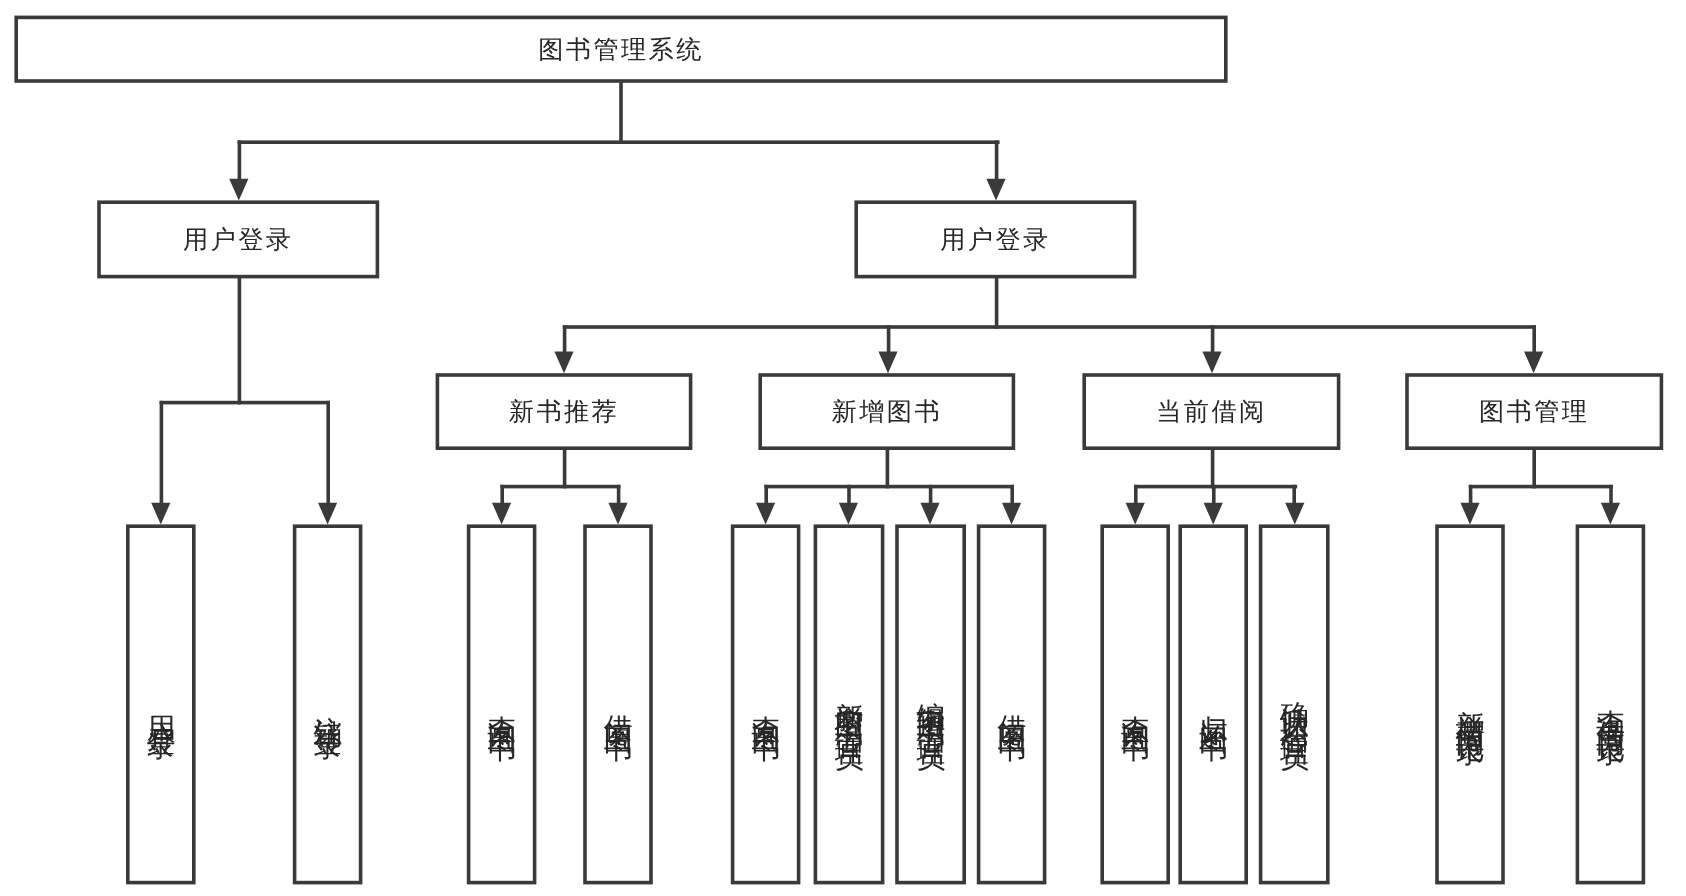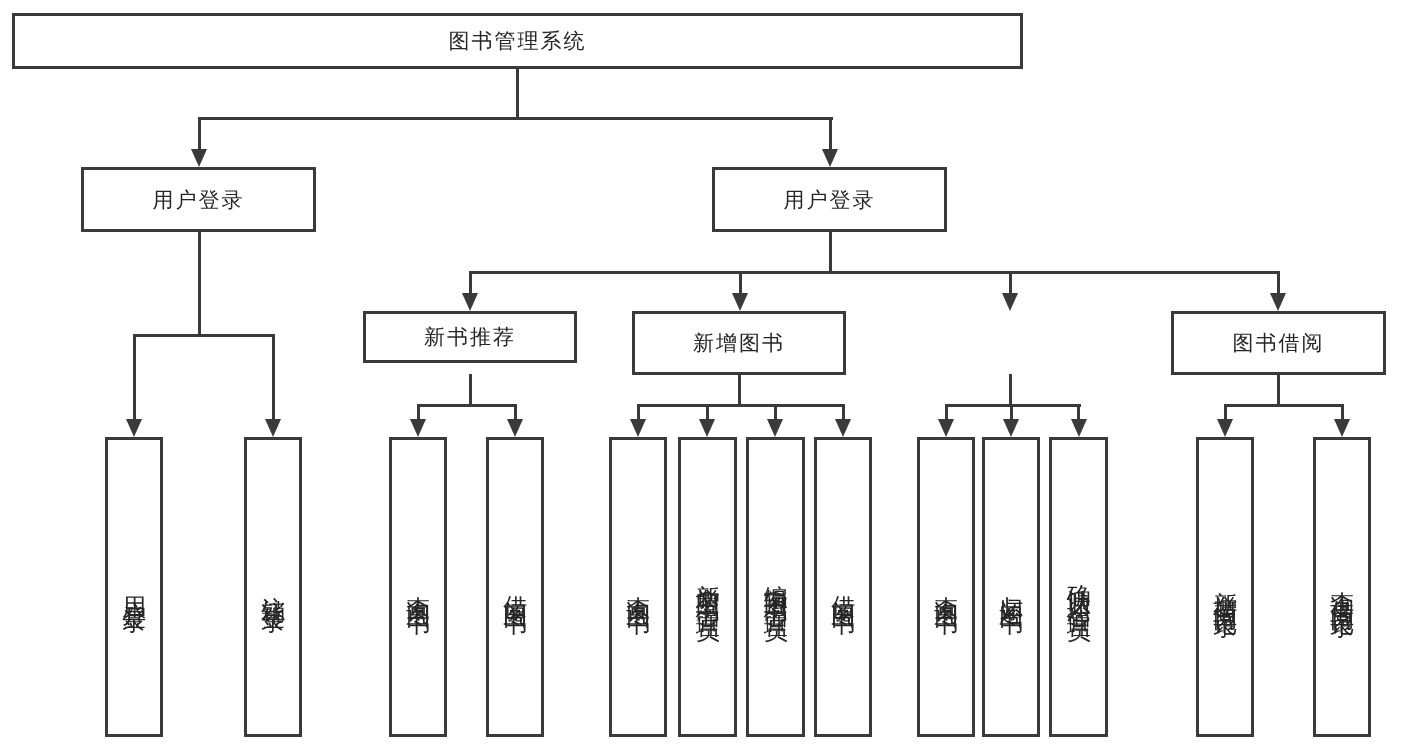--- a/index.html
+++ b/index.html
@@ -61,28 +61,31 @@
     <span class="lbl">图书管理系统</span>
   </div>
 
   <div class="node" style="left:81px;top:167px;width:235px;height:65px;">
     <span class="lbl">用户登录</span>
   </div>
   <div class="node" style="left:712px;top:167px;width:235px;height:65px;">
     <span class="lbl">用户登录</span>
   </div>
 
-  <div class="node" style="left:363px;top:311px;width:214px;height:52px;">
+  <div class="node" style="left:363px;top:311px;width:214px;height:64px;">
     <span class="lbl">新书推荐</span>
   </div>
   <div class="node" style="left:632px;top:311px;width:214px;height:64px;">
     <span class="lbl">新增图书</span>
   </div>
+  <div class="node" style="left:902px;top:311px;width:215px;height:64px;">
+    <span class="lbl">当前借阅</span>
+  </div>
   <div class="node" style="left:1171px;top:311px;width:215px;height:64px;">
-    <span class="lbl">图书借阅</span>
+    <span class="lbl">图书管理</span>
   </div>
 
   <div class="node leaf" style="left:105px;top:437px;width:58px;height:300px;">
     <span class="lbl">用户登录</span>
   </div>
   <div class="node leaf" style="left:244px;top:437px;width:58px;height:300px;">
     <span class="lbl">注销登录</span>
   </div>
   <div class="node leaf" style="left:389px;top:437px;width:58px;height:300px;">
     <span class="lbl">查询图书</span>

